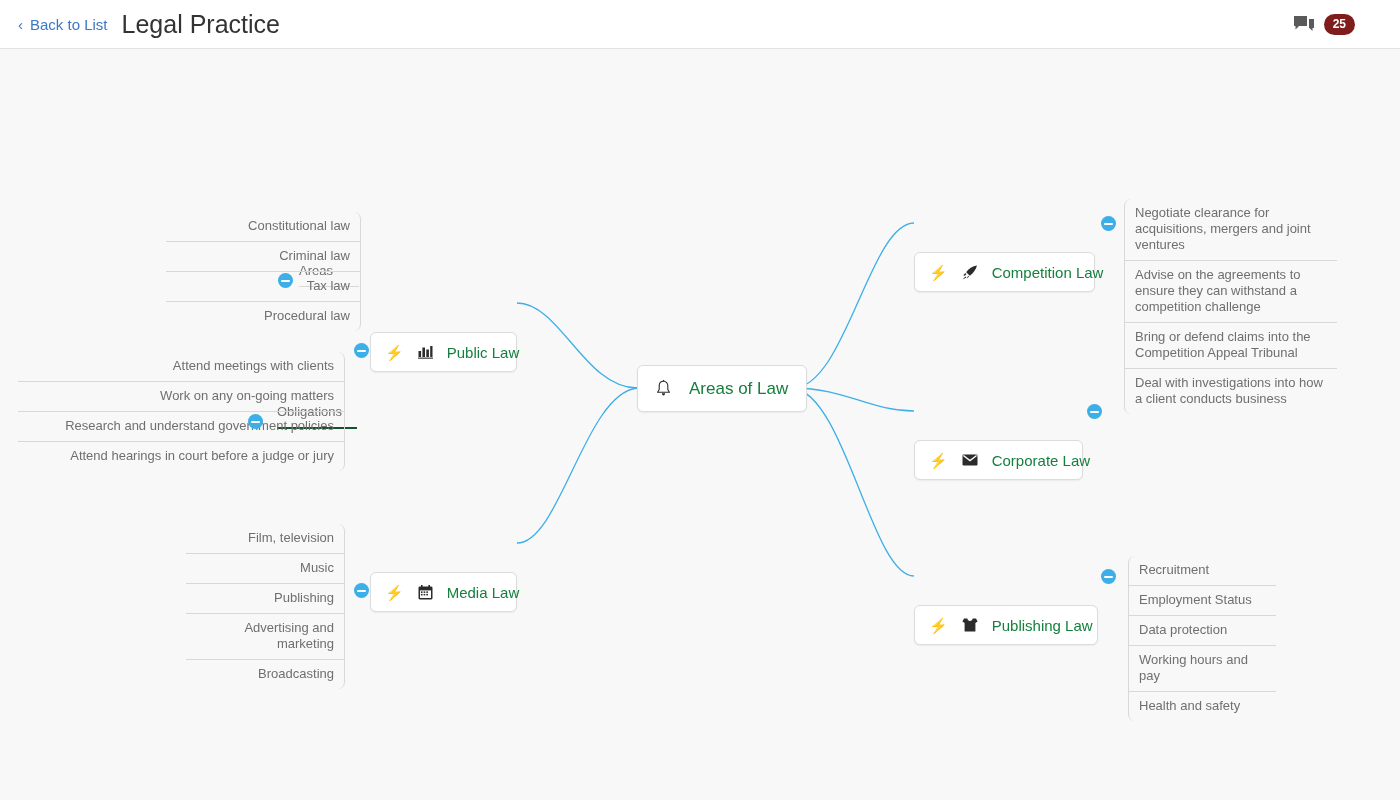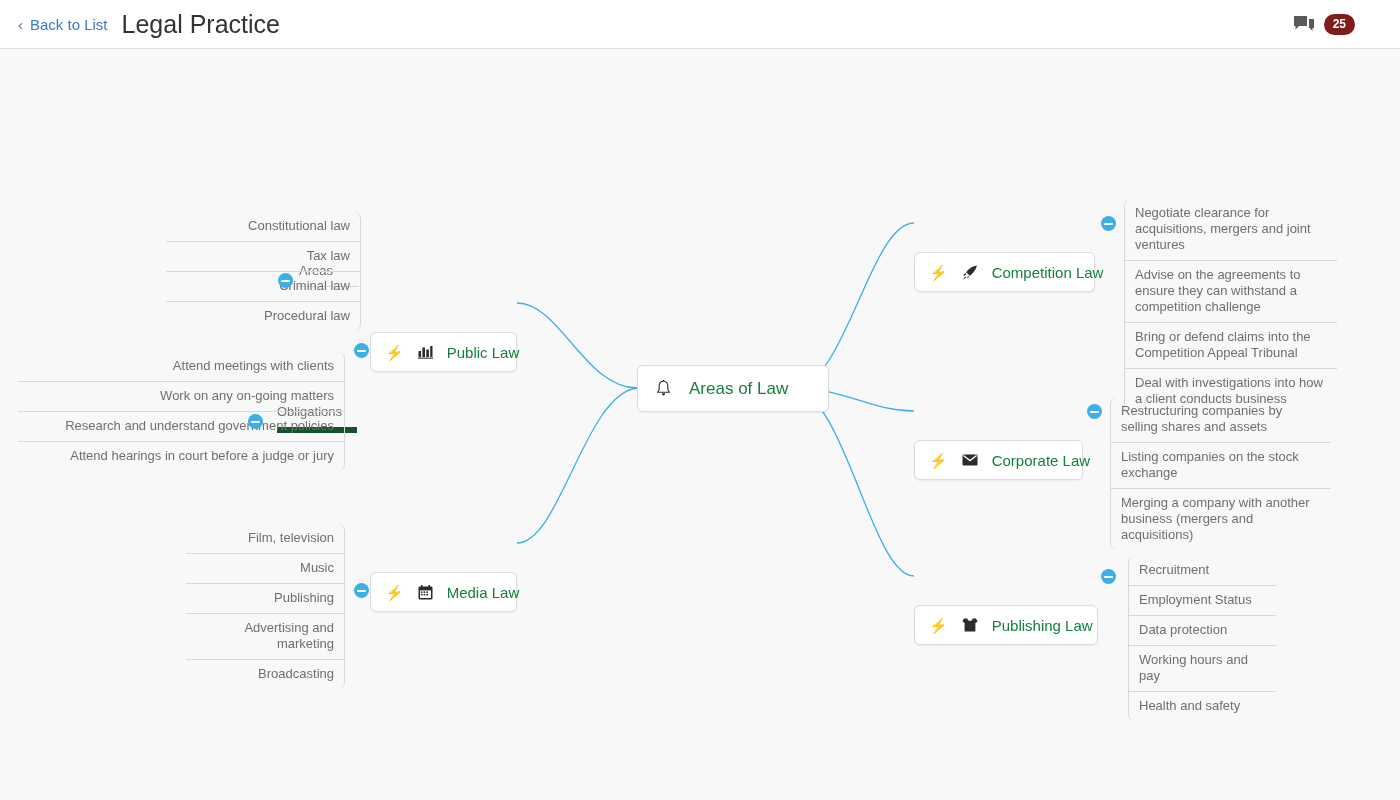--- a/index.html
+++ b/index.html
@@ -56,21 +56,21 @@
     display: flex; align-items: center;
     box-shadow: 0 1px 2px rgba(0,0,0,0.06);
     z-index: 12;
     cursor: pointer;
     white-space: nowrap;
   }
   .node .label { color: #15803d; }
 
   #node-root {
     left: 637px; top: 316px;
-    height: 47px; padding: 0 40px 0 18px;
+    height: 47px; padding: 0 18px 0 18px;
     gap: 18px;
   }
   #node-root .label { font-size: 17px; }
 
   .node-branch { height: 40px; padding: 0 19px 0 14px; gap: 14px; }
   .node-branch .label { font-size: 15px; }
 
   #node-public     { left: 370px; top: 283px; width: 147px; }
   #node-media      { left: 370px; top: 523px; width: 147px; }
   #node-competition{ left: 914px; top: 203px; width: 181px; }
@@ -180,28 +180,28 @@
     </span>
     <span class="label">Public Law</span>
   </div>
 
   <div class="toggle" style="left:278px;top:224px;"></div>
   <div class="leaflist left" style="left:299px;top:208px;width:60px;border:none;">
     <div class="item" style="text-align:left;border-bottom:1px solid #d8d8d8;padding-left:0;">Areas</div>
   </div>
   <div class="leaflist left" id="list-areas">
     <div class="item">Constitutional law</div>
+    <div class="item">Criminal law</div>
     <div class="item">Tax law</div>
-    <div class="item">Criminal law</div>
     <div class="item">Procedural law</div>
   </div>
 
   <div class="toggle" style="left:248px;top:365px;"></div>
   <div class="leaflist left" style="left:277px;top:349px;width:80px;border:none;">
-    <div class="item" style="text-align:left;border-bottom:6px solid #14532d;padding-left:0;">Obligations</div>
+    <div class="item" style="text-align:left;border-bottom:2px solid #14532d;padding-left:0;">Obligations</div>
   </div>
   <div class="leaflist left" id="list-obligations">
     <div class="item">Attend meetings with clients</div>
     <div class="item">Work on any on-going matters</div>
     <div class="item">Research and understand government policies</div>
     <div class="item">Attend hearings in court before a judge or jury</div>
   </div>
 
   <div class="toggle" style="left:354px;top:534px;"></div>
   <div class="node node-branch" id="node-media">
@@ -256,25 +256,20 @@
     <span class="bolt" style="color:#1f6fe0;">⚡</span>
     <span class="glyph">
       <svg width="16" height="12" viewBox="0 0 16 12" aria-hidden="true">
         <rect x="0.5" y="0.5" width="15" height="11" rx="1.2" fill="#2b2b2b"></rect>
         <path d="M1.4 1.6 L8 6.6 L14.6 1.6" fill="none" stroke="#ffffff" stroke-width="1.3"></path>
       </svg>
     </span>
     <span class="label">Corporate Law</span>
   </div>
   <div class="toggle" style="left:1087px;top:355px;"></div>
-  <div class="leaflist right" id="list-corporate">
-    <div class="item">Restructuring companies by selling shares and assets</div>
-    <div class="item">Listing companies on the stock exchange</div>
-    <div class="item">Merging a company with another business (mergers and acquisitions)</div>
-  </div>
 
   <div class="node node-branch" id="node-employment">
     <span class="bolt" style="color:#f5c518;">⚡</span>
     <span class="glyph">
       <svg width="16" height="14" viewBox="0 0 16 14" aria-hidden="true">
         <path d="M5.4 0.6 L2 0.6 L0.4 3.6 L2.6 5 L2.6 13.4 L13.4 13.4 L13.4 5 L15.6 3.6 L14 0.6 L10.6 0.6 C10.6 2.2 9.4 3.1 8 3.1 C6.6 3.1 5.4 2.2 5.4 0.6 Z" fill="#2b2b2b"></path>
       </svg>
     </span>
     <span class="label">Publishing Law</span>
   </div>

